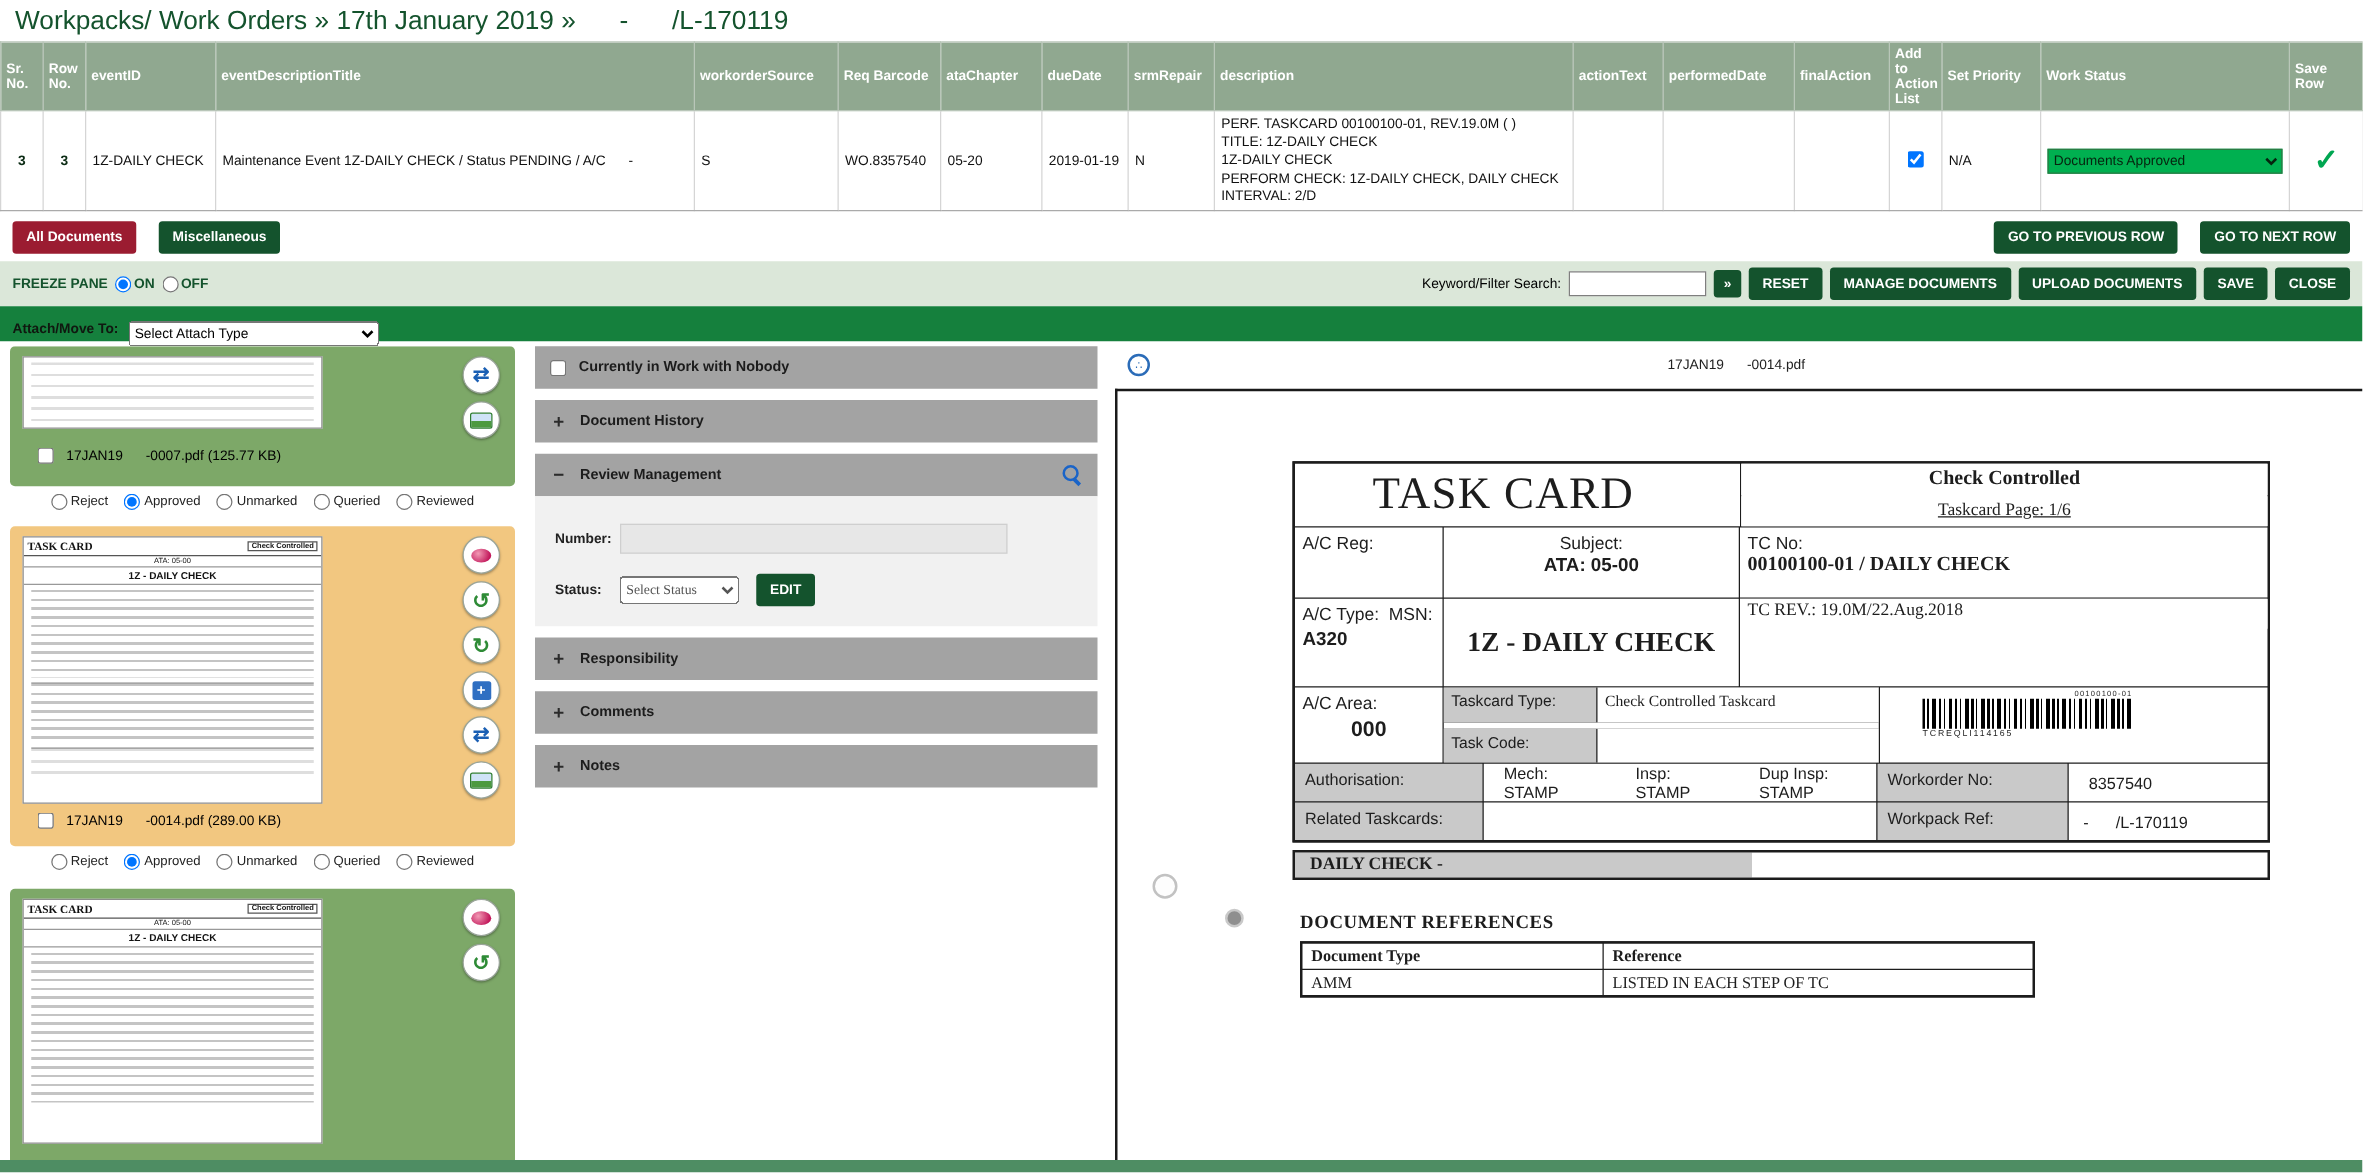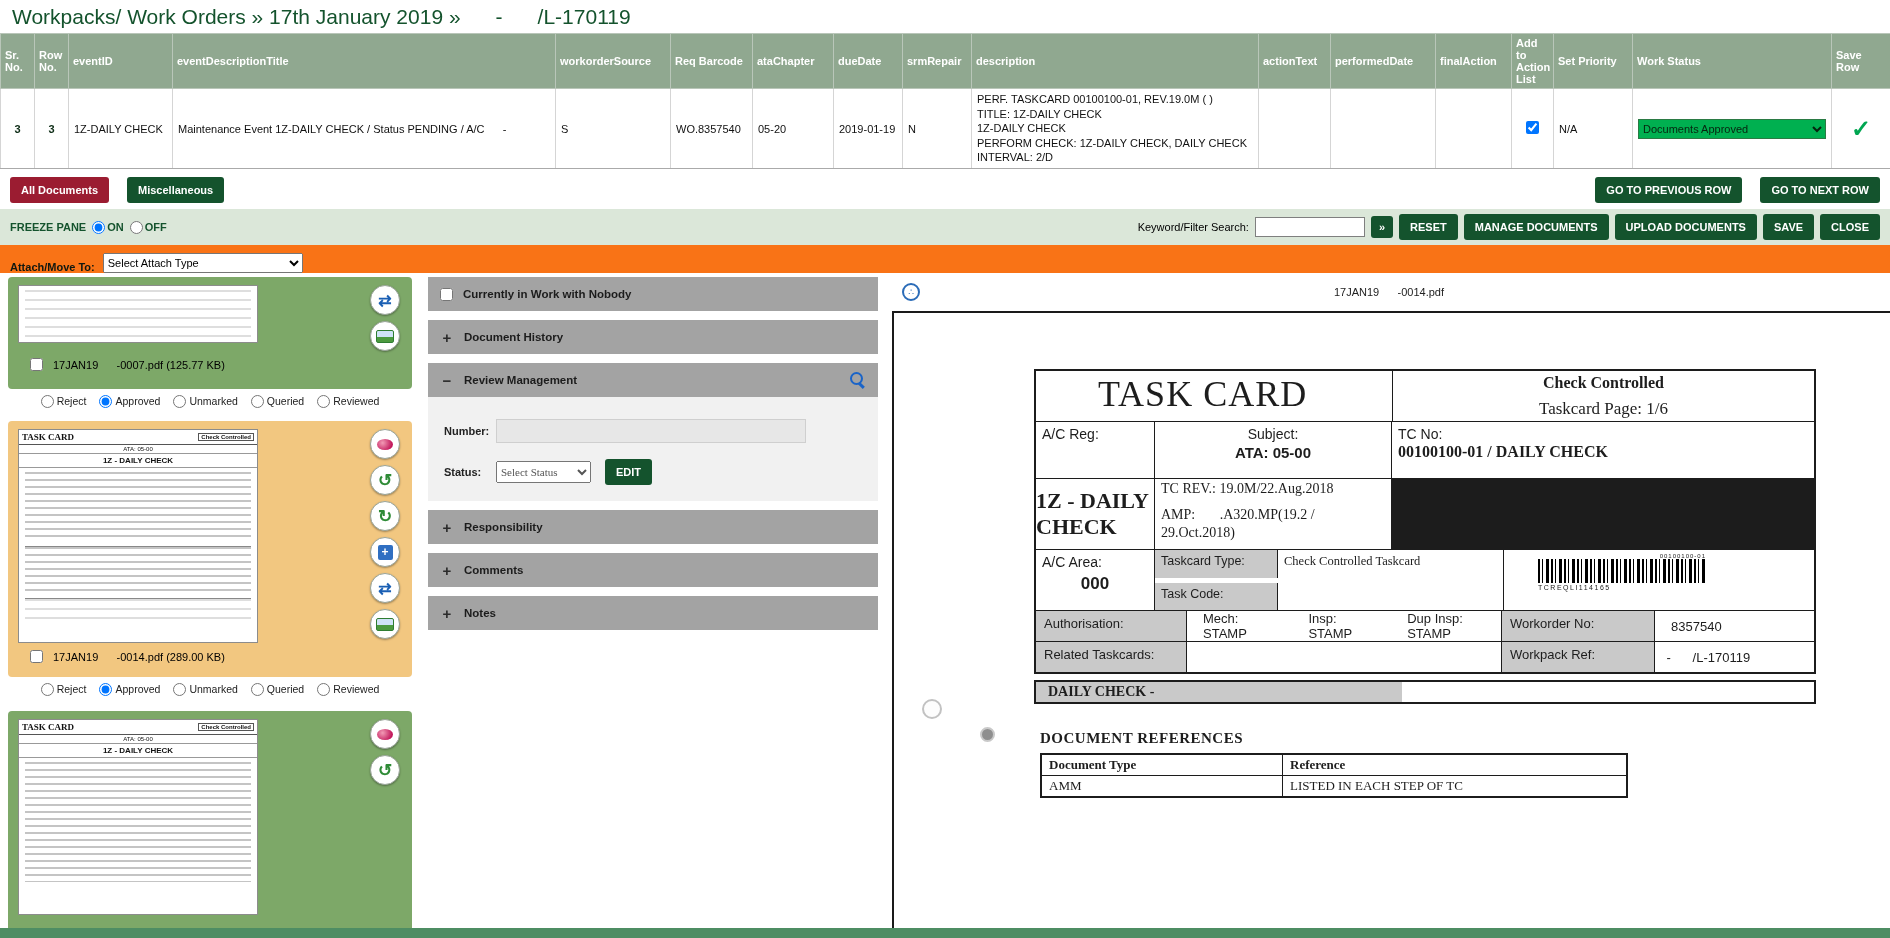--- a/index.html
+++ b/index.html
@@ -36,21 +36,21 @@
   .tabs-row .spacer { flex:1; }
 
   
   .freeze-bar { height:36px; background:#dbe7d9; display:flex; align-items:center; padding:0 10px; gap:6px; }
   .freeze-label { font-size:11px; font-weight:bold; color:#14532d; }
   .radio-lbl { font-size:11px; font-weight:bold; color:#14532d; display:flex; align-items:center; gap:2px; }
   .search-label { font-size:11px; color:#000; margin-left:auto; }
   .search-input { width:110px; height:20px; border:1px solid #7f7f7f; font-size:11px; padding:0 4px; }
 
   
-  .attach-bar { height:28px; background:#f97316; display:flex; align-items:flex-end; gap:8px; padding:0 10px; }
+  .attach-bar { height:28px; background:#15803d; display:flex; align-items:flex-start; gap:8px; padding:12px 10px; }
   .attach-bar .albl { font-size:11px; font-weight:bold; color:#101810; }
   .attach-select { width:200px; height:20px; font-size:11px; font-family:inherit; }
 
   
   .content { flex:1; min-height:0; display:flex; padding:4px 0 0 8px; overflow:hidden; }
 
   
   .left-panel { width:404px; overflow:hidden; display:flex; flex-direction:column; flex-shrink:0; }
   .doc-card { border-radius:4px; padding:8px 10px 4px; flex-shrink:0; }
   .doc-card.green  { background:#7da868; }
@@ -124,22 +124,22 @@
   .taskcard { margin:56px 0 0 140px; width:782px; border:2px solid #1c1c1c; background:#1c1c1c;
               display:flex; flex-direction:column; gap:1px; }
   .trow { display:grid; gap:1px; background:#1c1c1c; }
   .trow > div { background:#fff; }
   .r1 { grid-template-columns:356px 1fr; height:50px; }
   .tc-title { font-family:"Liberation Serif",serif; font-size:36px; padding:2px 8px 0 62px; letter-spacing:1px; }
   .r1right { display:grid; grid-template-rows:1fr 1fr; gap:1px; background:#1c1c1c; }
   .r1right > div { background:#fff; }
   .tc-cc { font-family:"Liberation Serif",serif; font-weight:bold; font-size:16px; text-align:center;
            display:flex; align-items:center; justify-content:center; }
-  .tc-pg { font-family:"Liberation Serif",serif; font-size:17px; text-align:left;
-           display:flex; align-items:center; justify-content:center; }
+  .tc-pg { font-family:"Liberation Serif",serif; font-size:14px; text-align:left;
+           display:flex; align-items:center; justify-content:center;text-decoration:underline; }
   .r2 { grid-template-columns:118px 236px 1fr; height:56px; }
   .r3 { grid-template-columns:118px 236px 1fr; height:70px; }
   .r4 { grid-template-columns:118px 348px 1fr; height:60px; }
   .r5, .r6 { grid-template-columns:150px 314px 152px 1fr; height:30px; }
   .cell { padding:4px 6px; font-size:14px; }
   .cell .lab { font-size:14px; }
   .cc-center { text-align:center; }
   .b-ata { font-weight:bold; font-size:15px; margin-top:2px; }
   .tcno-val { font-family:"Liberation Serif",serif; font-weight:bold; font-size:16px; width:210px; line-height:1.25; }
   .actype-val { font-weight:bold; font-size:15px; margin-top:4px; }
@@ -499,24 +499,27 @@
             <div>Subject:</div>
             <div class="b-ata">ATA: 05-00</div>
           </div>
           <div class="cell">
             <div>TC No:</div>
             <div class="tcno-val">00100100-01 / DAILY CHECK</div>
           </div>
         </div>
 
         <div class="trow r3">
+          <div class="cell">
+            <div class="pre">A/C Type:  MSN:</div>
+            <div class="actype-val">A320</div>
+          </div>
           <div class="check-title">1Z - DAILY CHECK</div>
           <div class="stackcells">
             <div>TC REV.: 19.0M/22.Aug.2018</div>
-            <div class="amp-val">AMP:       .A320.MP(19.2 / 29.Oct.2018)</div>
           </div>
         </div>
 
         <div class="trow r4">
           <div class="cell">
             <div>A/C Area:</div>
             <div class="area-val">000</div>
           </div>
           <div class="tt-grid">
             <div class="tt-row">

